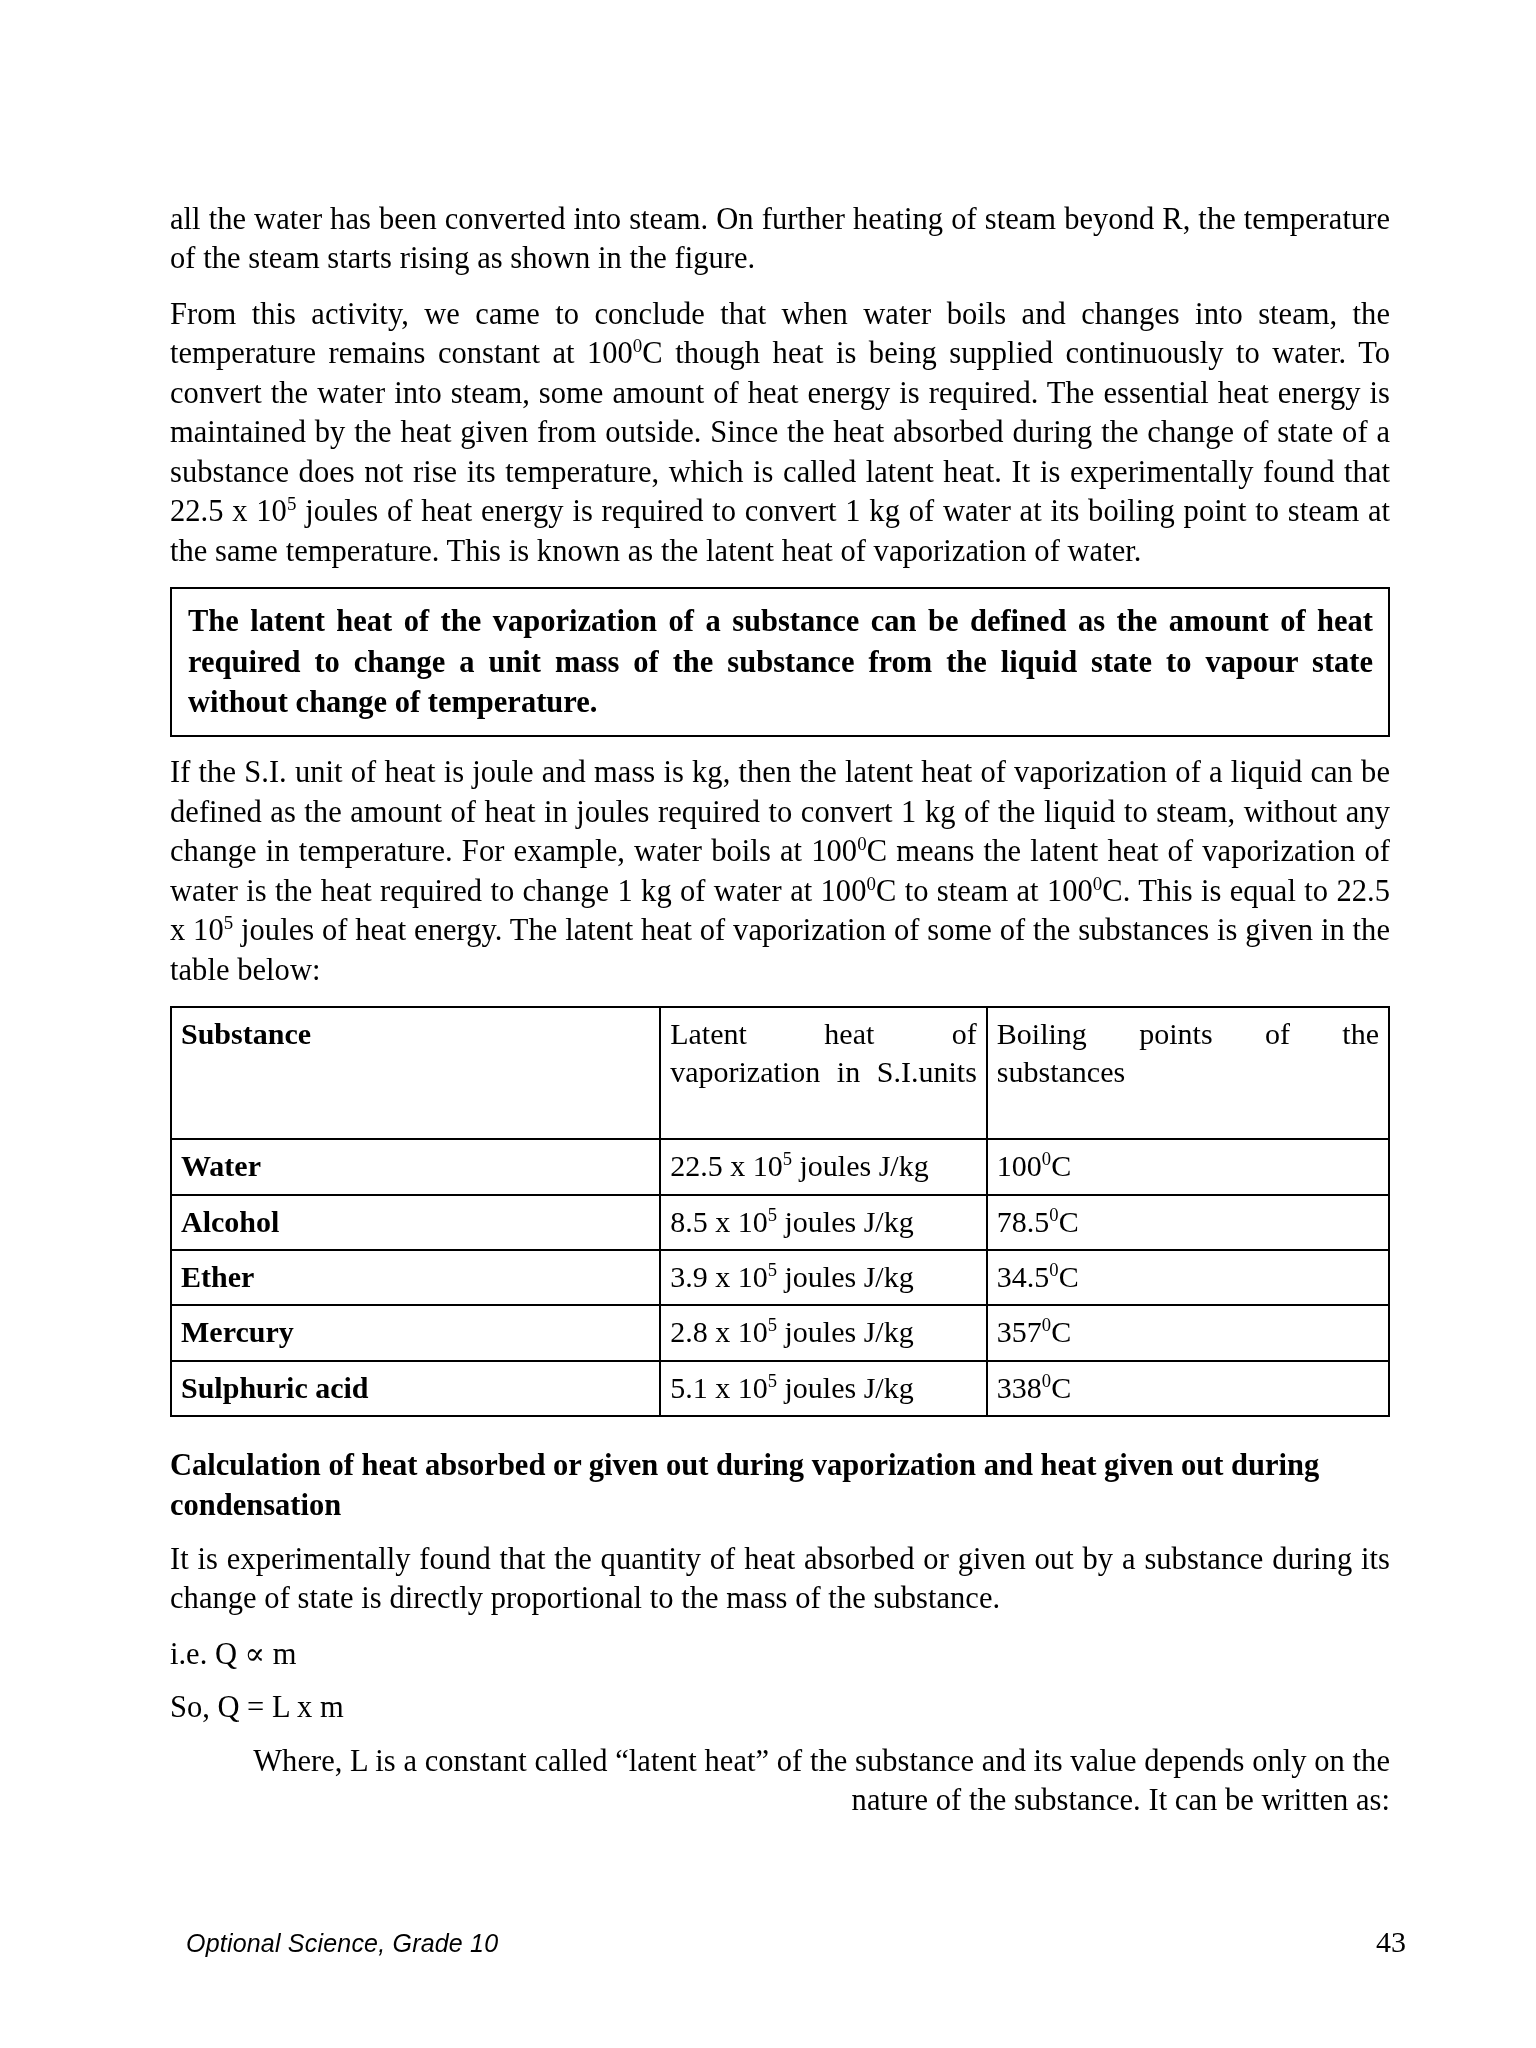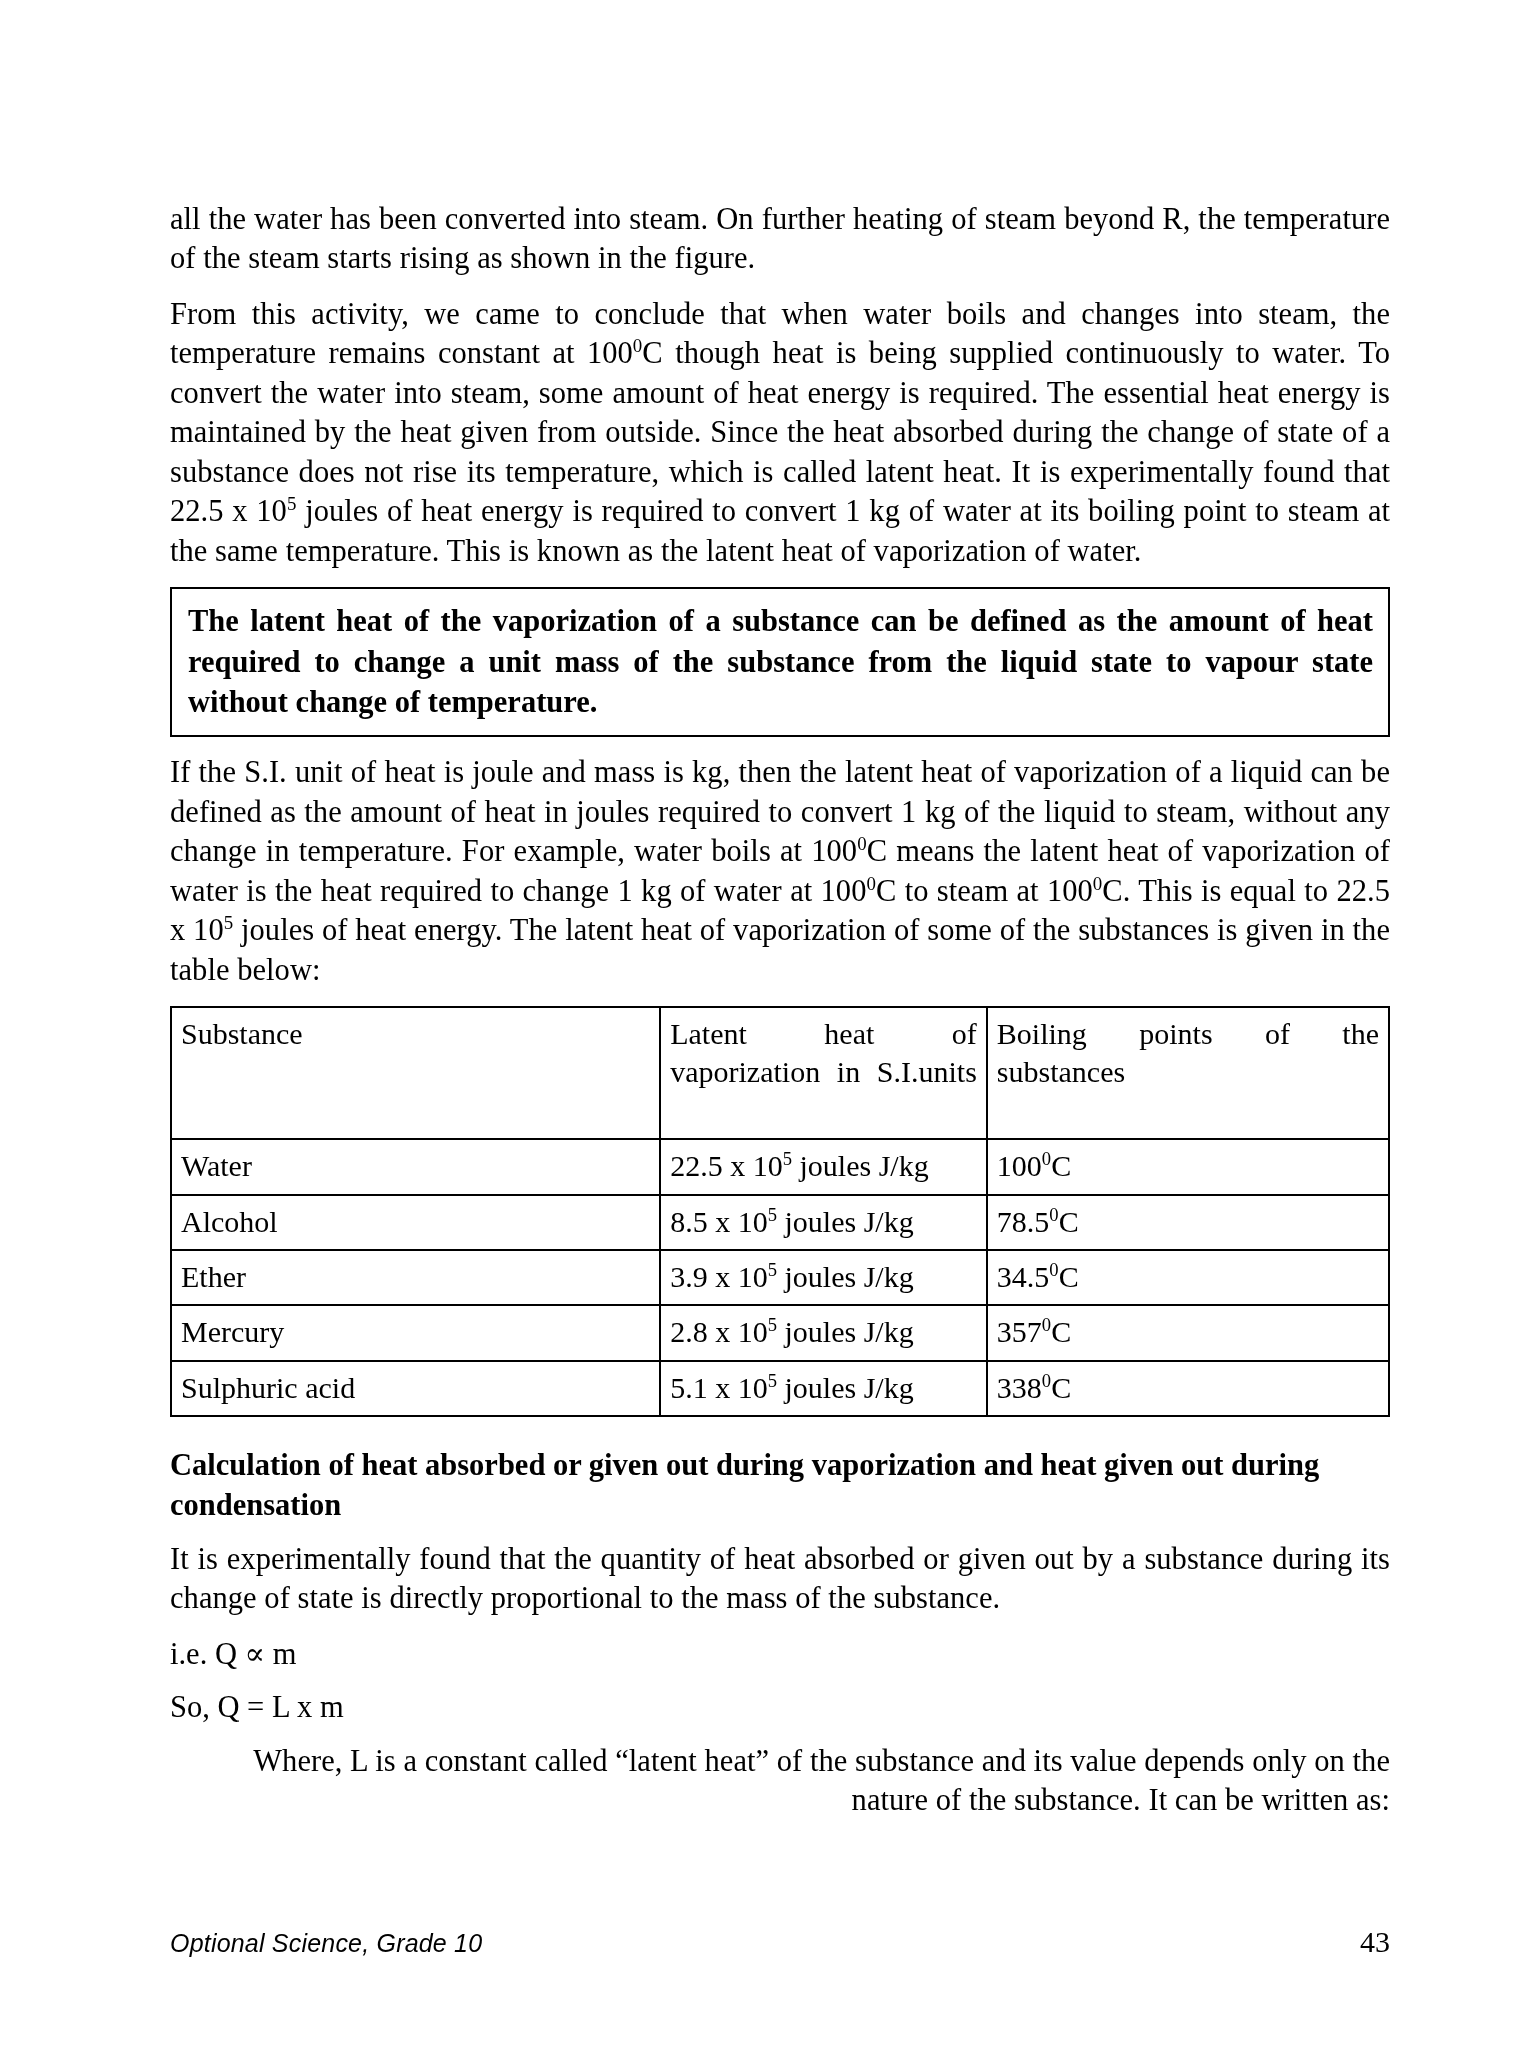--- a/index.html
+++ b/index.html
@@ -64,21 +64,21 @@
   }
   table.sub-table td {
     border: 2.2px solid #000000;
     font-size: 30px;
     line-height: 1.28;
     padding: 7px 9px 8px 9px;
     vertical-align: top;
     text-align: justify;
     text-justify: inter-word;
   }
-  table.sub-table td.c1 { width: 40.5%; }
+  table.sub-table td.c1 { width: 40.5%; font-weight: bold; }
   table.sub-table td.c2 { width: 26.5%; }
   table.sub-table td.c3 { width: 33%; }
   table.sub-table tr.header td {
     text-align: justify;
     text-justify: inter-word;
   }
   table.sub-table tr.header td::after {
     content: "";
     display: inline-block;
     width: 100%;
@@ -94,21 +94,21 @@
     text-align: left;
   }
   p.eq {
     margin: 0 0 14px 0;
     font-size: 30.5px;
     line-height: 1.295;
     text-align: left;
   }
   .footer {
     position: absolute;
-    left: 170px;
+    left: 186px;
     top: 1925px;
     width: 1220px;
     display: flex;
     justify-content: space-between;
     align-items: baseline;
   }
   .footer-left {
     font-family: "Liberation Sans", "DejaVu Sans", sans-serif;
     font-style: italic;
     font-size: 25px;

